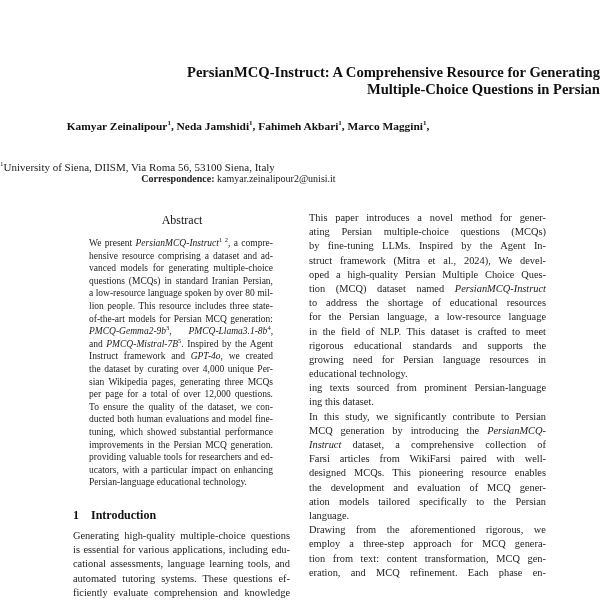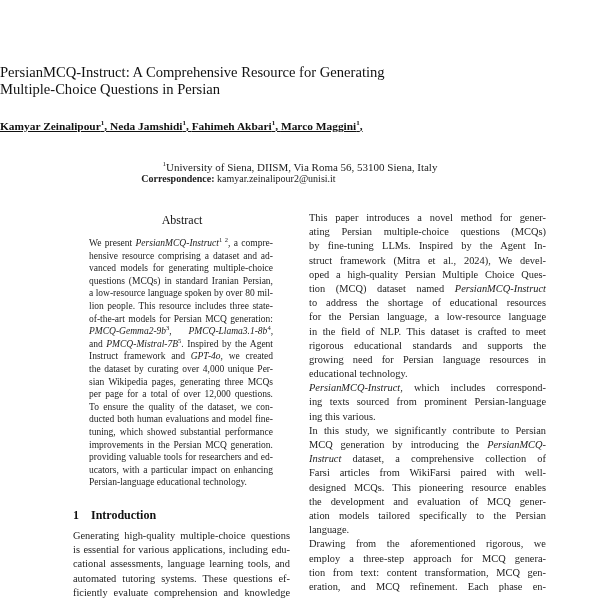--- a/index.html
+++ b/index.html
@@ -2,30 +2,30 @@
 <html><head>
 <meta charset="utf-8">
 <style>
   html, body { margin: 0; padding: 0; }
   body {
     width: 600px; height: 600px; overflow: hidden; background: #ffffff;
     font-family: "Liberation Serif", "DejaVu Serif", serif; color: #1a1a1a;
     position: relative;
   }
   .title {
-    position: absolute; left: 0; top: 64px; width: 600px; text-align: left;
-    font-weight: normal; font-size: 14.6px; line-height: 17px; color: #111;
+    position: absolute; left: 0; top: 64px; width: 600px; text-align: right;
+    font-weight: bold; font-size: 14.6px; line-height: 17px; color: #111;
   }
   .authors {
-    position: absolute; left: 0; top: 116px; width: 496px; text-align: left;
-    font-weight: bold; font-size: 11.4px; line-height: 14.5px; color: #111; text-decoration: underline;
+    position: absolute; left: 0; top: 116px; width: 496px; text-align: center;
+    font-weight: bold; font-size: 11.4px; line-height: 14.5px; color: #111;
   }
   .authors sup { font-size: 7px; }
   .affil {
-    position: absolute; left: 0; top: 158px; width: 600px; text-align: center;
+    position: absolute; left: 0; top: 158px; width: 600px; 
     font-size: 11px; line-height: 13px; color: #222;
   }
   .affil sup { font-size: 7px; }
   .corr {
     position: absolute; left: 0; top: 173px; width: 477px; text-align: center;
     font-size: 10px; line-height: 11px; color: #222;
   }
   .corr b { font-weight: bold; }
   .abstract-title {
     position: absolute; left: 60px; width: 244px; top: 213px; text-align: center;
@@ -111,23 +111,22 @@
     <span class="ln"><span>by fine-tuning LLMs. Inspired by the Agent In-</span></span>
     <span class="ln"><span>struct framework (Mitra et al., 2024), We devel-</span></span>
     <span class="ln"><span>oped a high-quality Persian Multiple Choice Ques-</span></span>
     <span class="ln"><span>tion (MCQ) dataset named </span><i>PersianMCQ-Instruct</i></span>
     <span class="ln"><span>to address the shortage of educational resources</span></span>
     <span class="ln"><span>for the Persian language, a low-resource language</span></span>
     <span class="ln"><span>in the field of NLP. This dataset is crafted to meet</span></span>
     <span class="ln"><span>rigorous educational standards and supports the</span></span>
     <span class="ln"><span>growing need for Persian language resources in</span></span>
     <span class="ln last"><span>educational technology.</span></span>
-    <span class="ln"><i>PersianMCQ-Instruct</i><span>, which includes correspond-</span></span>
     <span class="ln"><span>ing texts sourced from prominent Persian-language</span></span>
-    <span class="ln last"><span>ing this various.</span></span>
+    <span class="ln last"><span>ing this dataset.</span></span>
     <span class="ln"><span>In this study, we significantly contribute to Persian</span></span>
     <span class="ln"><span>MCQ generation by introducing the </span><i>PersianMCQ-</i></span>
     <span class="ln"><i>Instruct</i><span> dataset, a comprehensive collection of</span></span>
     <span class="ln"><span>Farsi articles from WikiFarsi paired with well-</span></span>
     <span class="ln"><span>designed MCQs. This pioneering resource enables</span></span>
     <span class="ln"><span>the development and evaluation of MCQ gener-</span></span>
     <span class="ln"><span>ation models tailored specifically to the Persian</span></span>
     <span class="ln last"><span>language.</span></span>
     <span class="ln"><span>Drawing from the aforementioned rigorous, we</span></span>
     <span class="ln"><span>employ a three-step approach for MCQ genera-</span></span>

